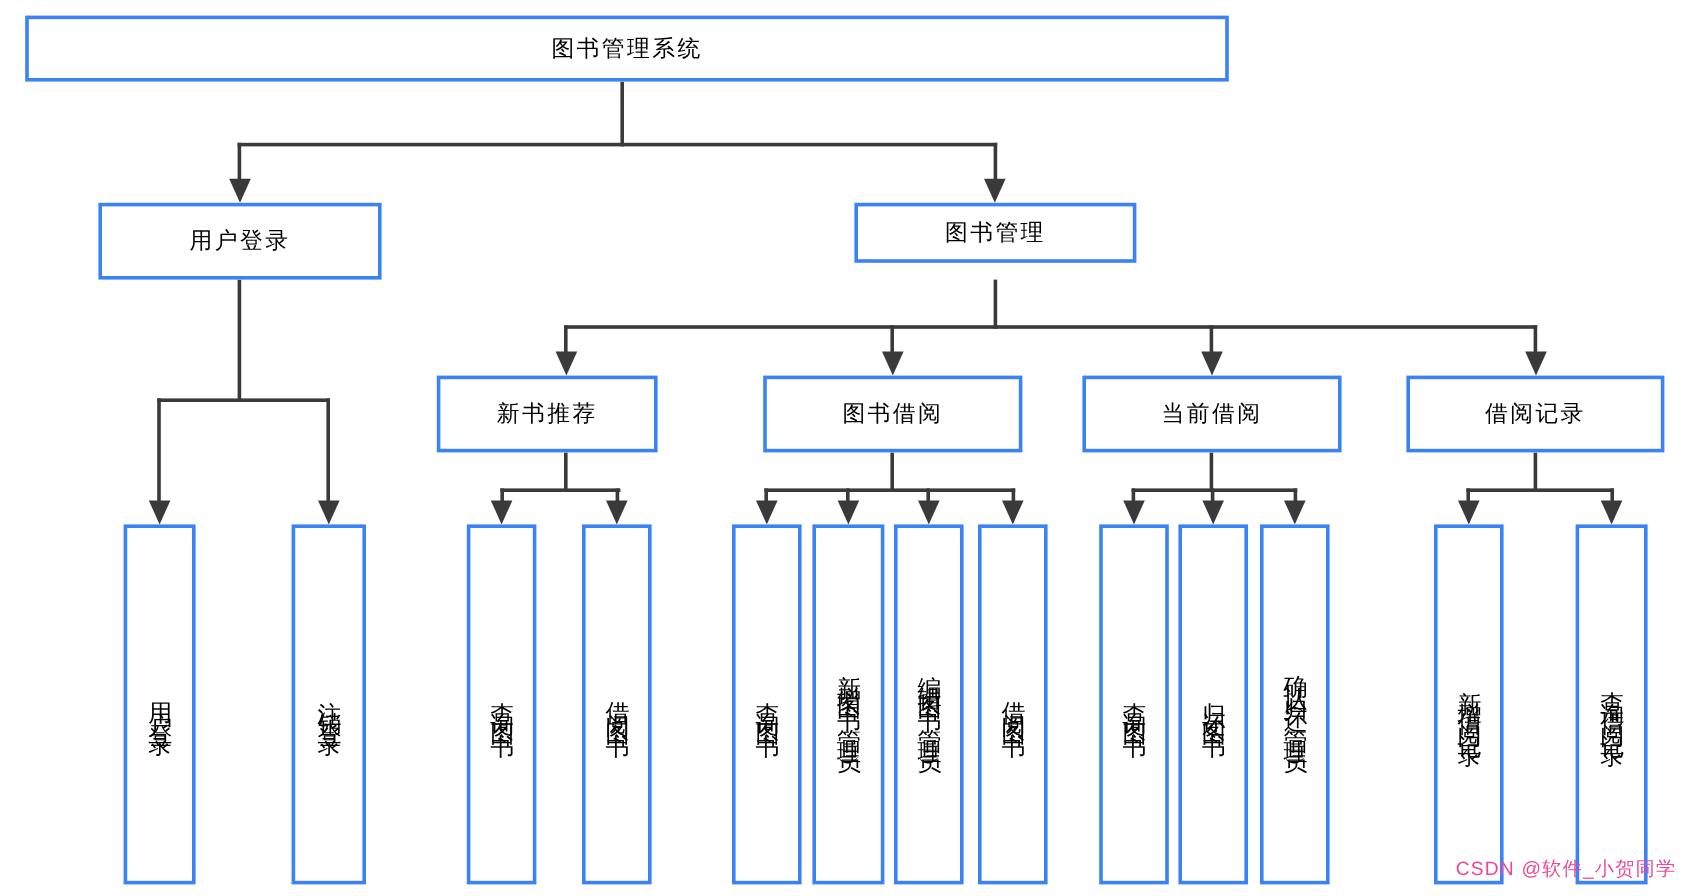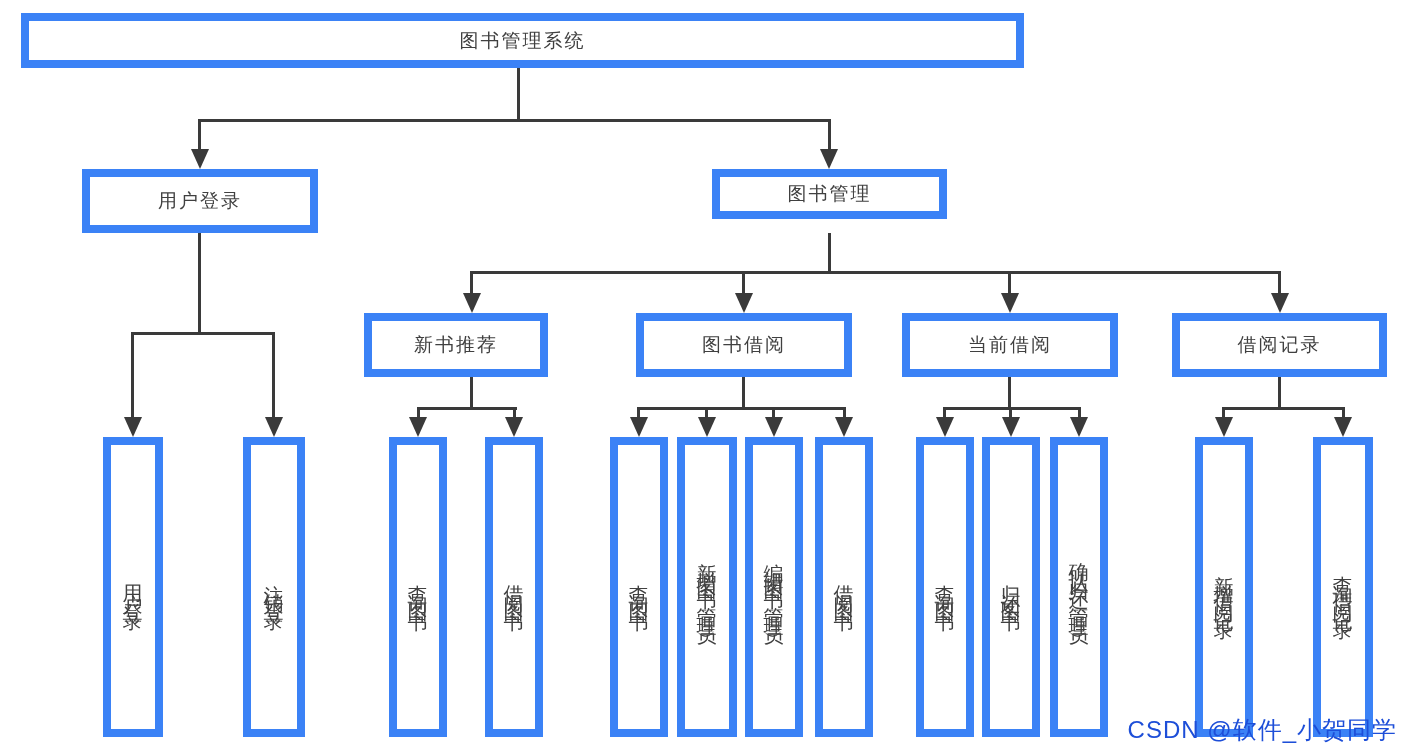--- a/index.html
+++ b/index.html
@@ -1,38 +1,38 @@
 <!DOCTYPE html>
 <html><head>
 <meta charset="utf-8">
 <style>
   html,body { margin:0; padding:0; background:#ffffff; }
   #canvas {
     position:relative; width:1405px; height:747px; background:#ffffff;
     font-family:"Liberation Sans", sans-serif; overflow:hidden;
   }
   .node {
-    position:absolute; background:#ffffff; border:8px solid #3b82f6;
+    position:absolute; background:#ffffff; border:3px solid #3b82f6;
     box-sizing:border-box; display:flex; align-items:center; justify-content:center;
-    color:#404040; z-index:2;
+    color:#000000; z-index:2;
   }
   .h-node { font-size:19px; letter-spacing:2px; }
   .v-node {
     writing-mode:vertical-rl; text-orientation:mixed;
     font-size:20px; letter-spacing:9px; line-height:1.1;
   }
   .lineH, .lineV { position:absolute; background:#3a3a3a; z-index:1; }
   .arrow {
     position:absolute; width:0; height:0; z-index:1;
     border-left:9px solid transparent; border-right:9px solid transparent;
     border-top:20px solid #3a3a3a;
   }
   #watermark {
     position:absolute; right:8px; top:714px; z-index:5;
-    font-size:24px; color:#1d4ed8; letter-spacing:1px; white-space:nowrap;
+    font-size:16px; color:#ec4899; letter-spacing:1px; white-space:nowrap;
   }
   
   #n-root   { left:21px;  top:13px;  width:1003px; height:55px; }
   #n-login  { left:82px;  top:169px; width:236px;  height:64px; }
   #n-mgmt   { left:712px; top:169px; width:235px;  height:50px; }
   #n-rec    { left:364px; top:313px; width:184px;  height:64px; }
   #n-borrow { left:636px; top:313px; width:216px;  height:64px; }
   #n-cur    { left:902px; top:313px; width:216px;  height:64px; }
   #n-hist   { left:1172px;top:313px; width:215px;  height:64px; }
   .leaf { top:437px; height:300px; }

